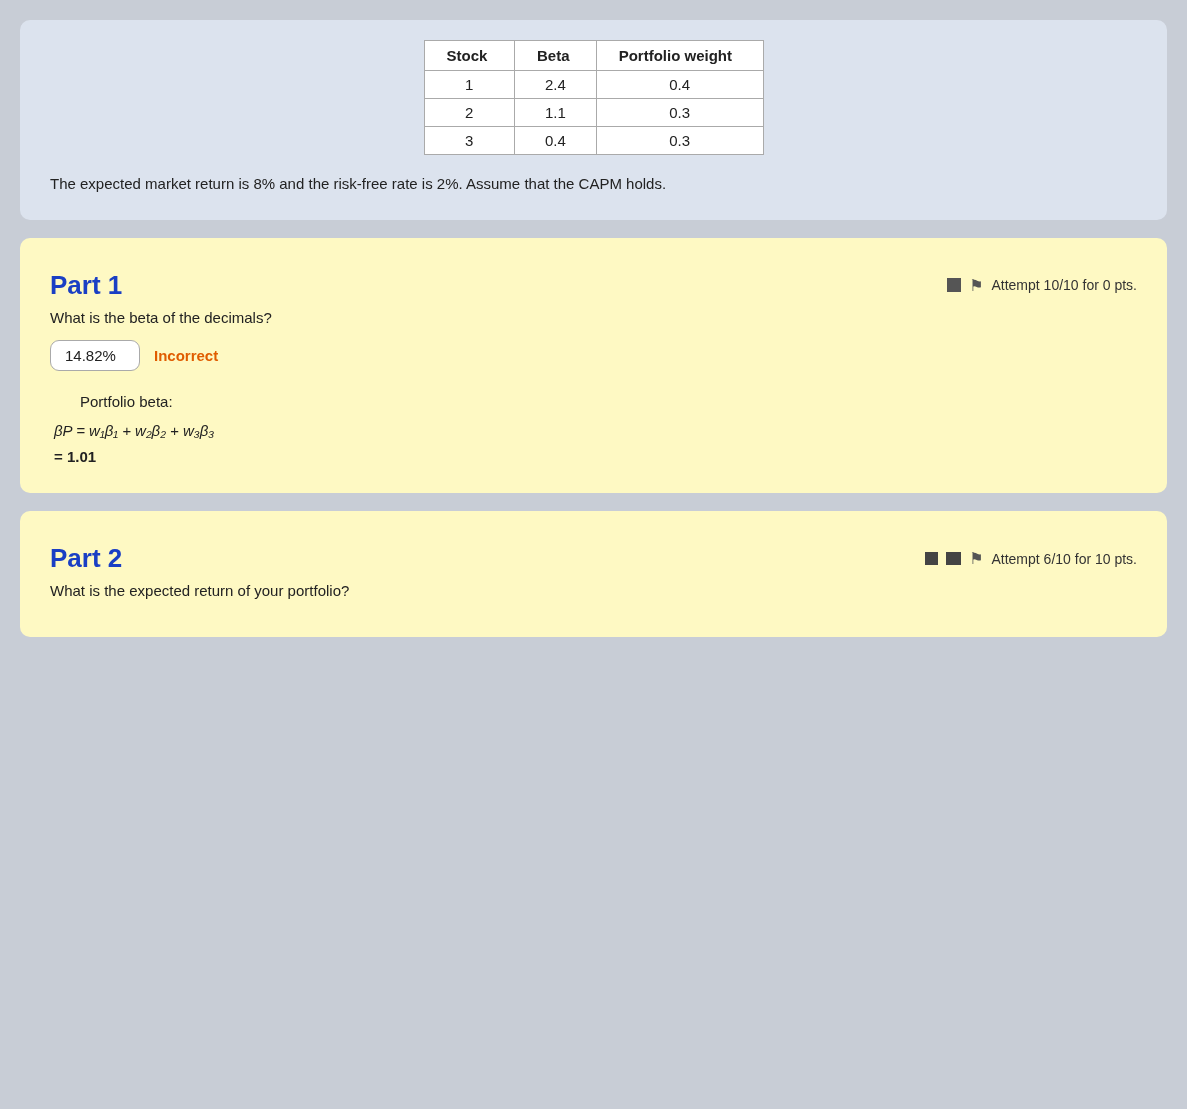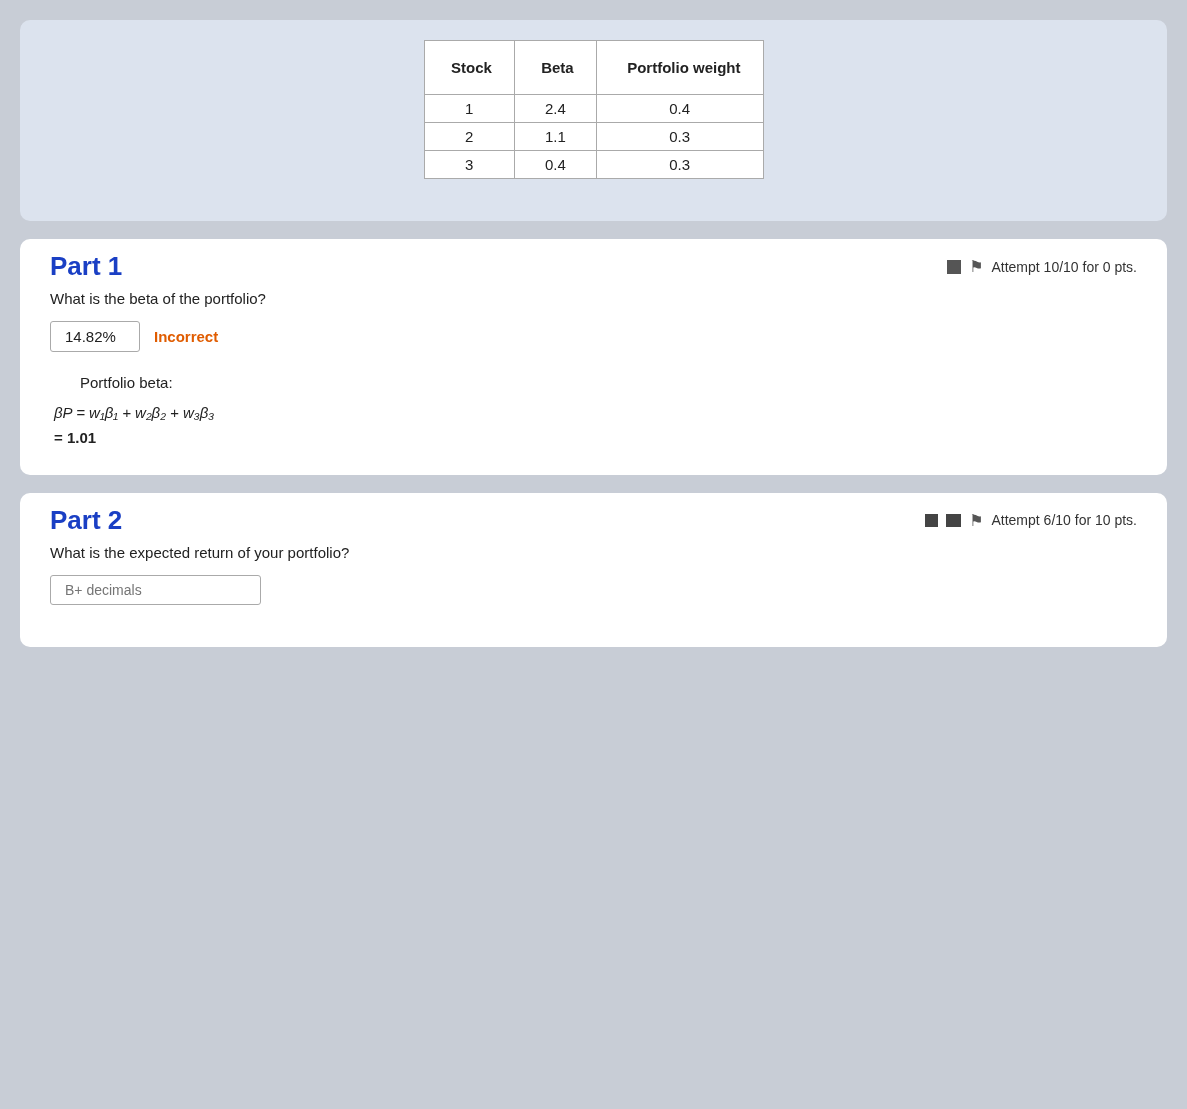--- a/index.html
+++ b/index.html
@@ -20,44 +20,44 @@
       margin-bottom: 18px;
     }
 
     .stock-table {
       border-collapse: collapse;
       margin: 0 auto 18px auto;
       min-width: 340px;
     }
     .stock-table th {
       border: 1px solid #aaa;
-      padding: 18px 22px;
-      font-weight: bold;
-      font-size: 15px;
-      text-align: right;
+      padding: 6px 22px;
+      font-weight: bold;
+      font-size: 15px;
+      text-align: left;
       background: #fff;
     }
     .stock-table td {
       border: 1px solid #aaa;
       padding: 5px 22px;
       text-align: center;
       background: #fff;
       font-size: 15px;
     }
 
     .description-text {
       font-size: 15px;
       line-height: 1.5;
       color: #222;
     }
 
     .part-section {
-      background: #ffffff;
+      background: #fef9c3;
       border-radius: 10px;
-      padding: 12px 30px 24px 30px;
+      padding: 32px 30px 24px 30px;
       margin-bottom: 18px;
     }
 
     .part-header {
       display: flex;
       align-items: center;
       justify-content: space-between;
       margin-bottom: 8px;
     }
 
@@ -97,21 +97,21 @@
       align-items: center;
       gap: 14px;
       margin-bottom: 18px;
     }
 
     .answer-box {
       border: 1px solid #aaa;
       background: #fff;
       padding: 6px 14px;
       font-size: 15px;
-      border-radius: 3px;
+      border-radius: 9px;
       min-width: 90px;
     }
 
     .incorrect-label {
       color: #e05c00;
       font-size: 15px;
       font-weight: bold;
     }
 
     .solution-section {
@@ -189,32 +189,33 @@
         <td>1.1</td>
         <td>0.3</td>
       </tr>
       <tr>
         <td>3</td>
         <td>0.4</td>
         <td>0.3</td>
       </tr>
     </tbody>
   </table>
+  <p class="description-text">The expected market return is 8% and the risk-free rate is 2%. Assume that the CAPM holds.</p>
 </div>
 
 <div class="part-section">
   <div class="part-header">
     <span class="part-title">Part 1</span>
     <div class="attempt-info">
       <span class="icon-square"></span>
       <span class="flag-icon">⚑</span>
       <span>Attempt 10/10 for 0 pts.</span>
     </div>
   </div>
-  <p class="part-question">What is the beta of the portfolio?</p>
+  <p class="part-question">What is the beta of the decimals?</p>
   <div class="answer-row">
     <span class="answer-box">14.82%</span>
     <span class="incorrect-label">Incorrect</span>
   </div>
   <div class="solution-section">
     <p class="formula-label">Portfolio beta:</p>
     <p class="formula">βP = w₁β₁ + w₂β₂ + w₃β₃</p>
     <p class="result-line">= 1.01</p>
   </div>
 </div>
@@ -223,16 +224,13 @@
   <div class="part-header">
     <span class="part-title">Part 2</span>
     <div class="attempt-info">
       <span class="small-square"></span>
       <span class="medium-square"></span>
       <span class="flag-icon">⚑</span>
       <span>Attempt 6/10 for 10 pts.</span>
     </div>
   </div>
   <p class="part-question">What is the expected return of your portfolio?</p>
-  <div class="answer-row">
-    <input class="input-placeholder" type="text" placeholder="B+ decimals" style="">
-  </div>
 </div>
 
 </body></html>

